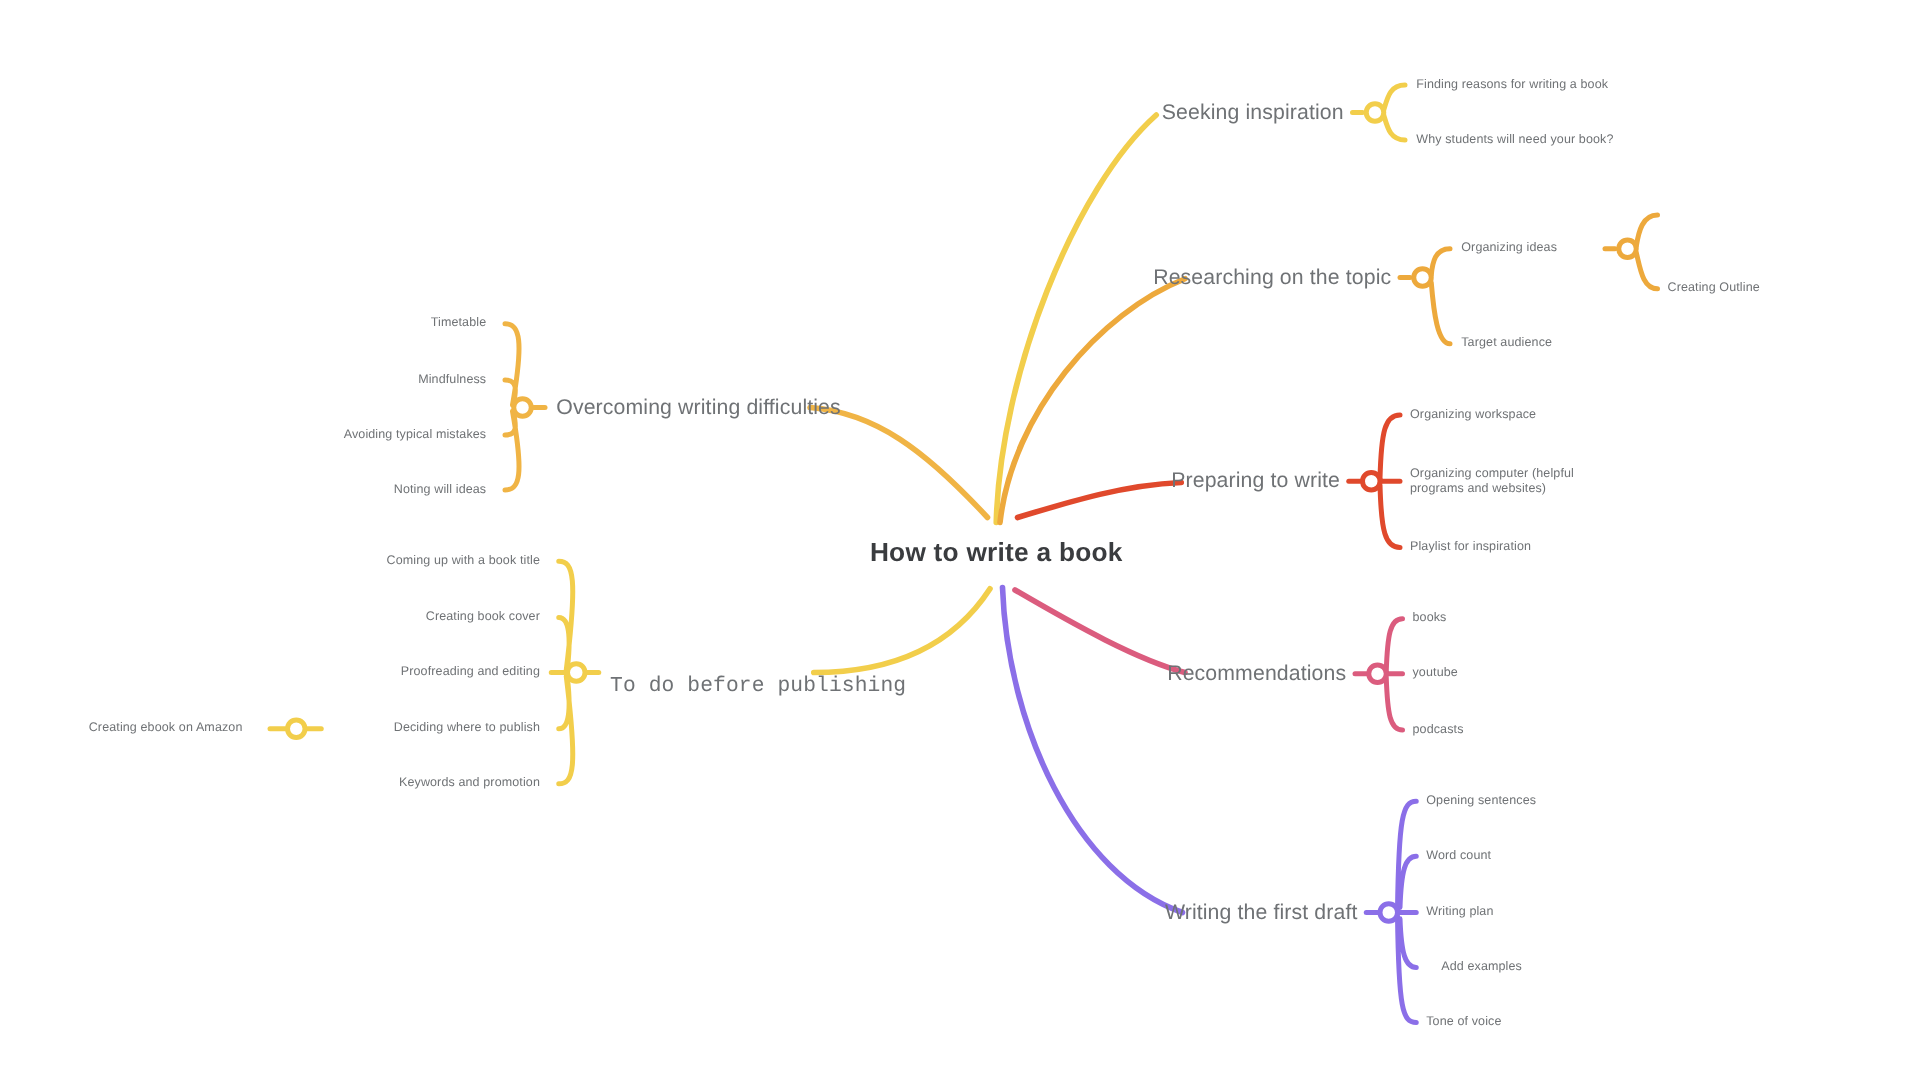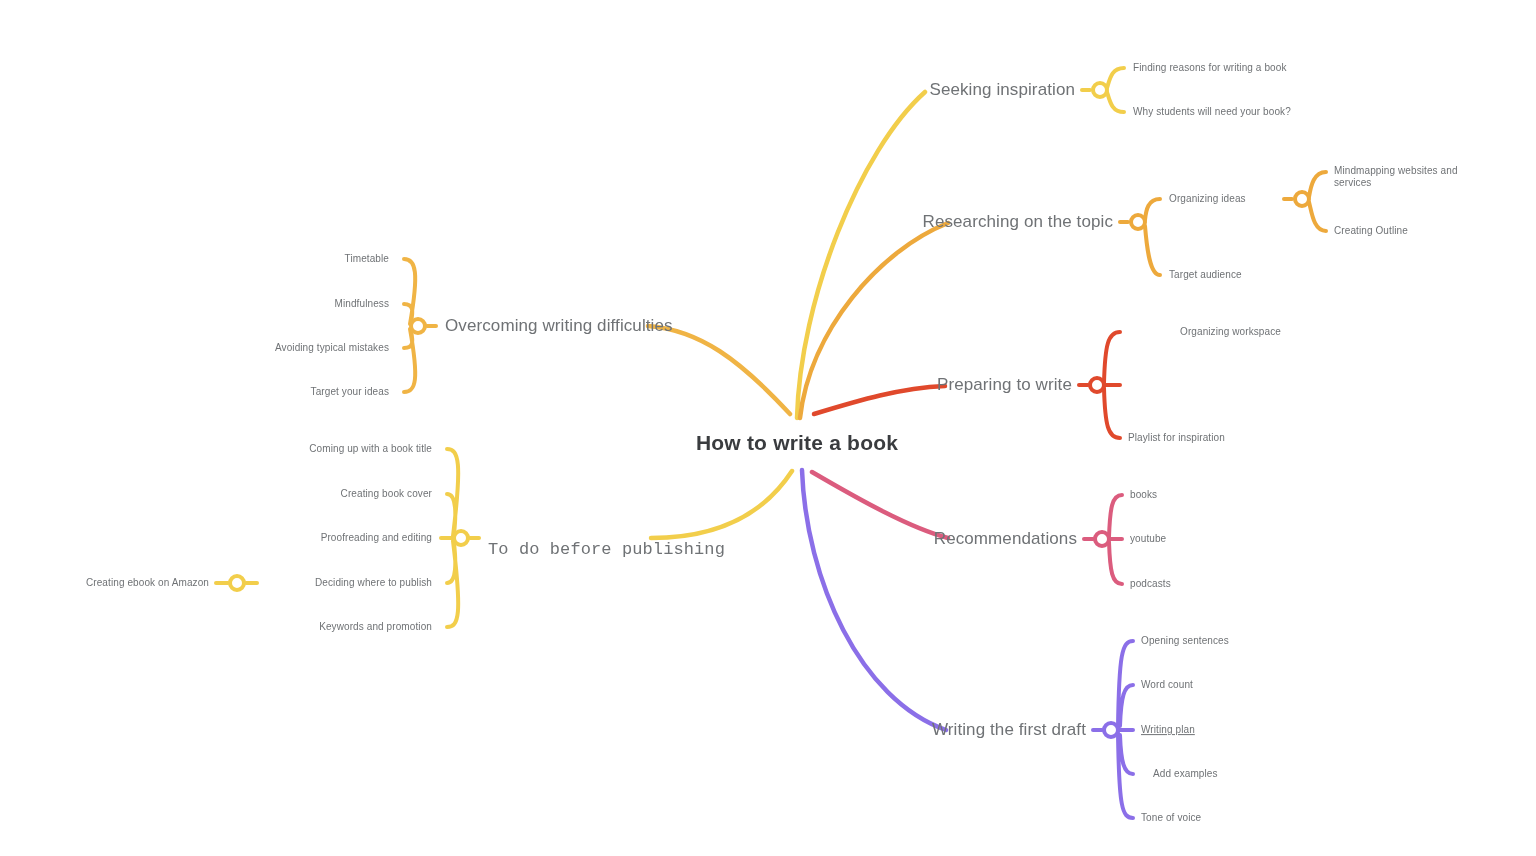--- a/index.html
+++ b/index.html
@@ -130,48 +130,48 @@
   </svg>
 
   <div class="root-title" style="left:797px; top:443px;">How to write a book</div>
 
   <div class="lbl anchor-right" style="left:1075px; top:90px;">Seeking inspiration</div>
   <div class="lbl l3 anchor-left" style="left:1133px; top:68px;">Finding reasons for writing a book</div>
   <div class="lbl l3 anchor-left" style="left:1133px; top:112px;">Why students will need your book?</div>
 
   <div class="lbl anchor-right" style="left:1113px; top:222px;">Researching on the topic</div>
   <div class="lbl l3 anchor-left" style="left:1169px; top:199px;">Organizing ideas</div>
-  <div class="lbl l3 anchor-left" style="left:1334px; top:177px;">Mindmapping websites and
-services</div>
   <div class="lbl l3 anchor-left" style="left:1334px; top:231px;">Creating Outline</div>
   <div class="lbl l3 anchor-left" style="left:1169px; top:275px;">Target audience</div>
 
   <div class="lbl anchor-right" style="left:1072px; top:385px;">Preparing to write</div>
-  <div class="lbl l3 anchor-left" style="left:1180px; top:332px;">Organizing workspace</div>
+  <div class="lbl l3 anchor-left" style="left:1128px; top:332px;">Organizing workspace</div>
+  <div class="lbl l3 anchor-left" style="left:1128px; top:385px;">Organizing computer (helpful
+programs and websites)</div>
   <div class="lbl l3 anchor-left" style="left:1128px; top:438px;">Playlist for inspiration</div>
 
   <div class="lbl anchor-right" style="left:1077px; top:539px;">Recommendations</div>
   <div class="lbl l3 anchor-left" style="left:1130px; top:495px;">books</div>
   <div class="lbl l3 anchor-left" style="left:1130px; top:539px;">youtube</div>
   <div class="lbl l3 anchor-left" style="left:1130px; top:584px;">podcasts</div>
 
   <div class="lbl anchor-right" style="left:1086px; top:730px;">Writing the first draft</div>
   <div class="lbl l3 anchor-left" style="left:1141px; top:641px;">Opening sentences</div>
   <div class="lbl l3 anchor-left" style="left:1141px; top:685px;">Word count</div>
-  <div class="lbl l3 anchor-left" style="left:1141px; top:730px;text-decoration:underline;">Writing plan</div>
+  <div class="lbl l3 anchor-left" style="left:1141px; top:730px;">Writing plan</div>
   <div class="lbl l3 anchor-left" style="left:1141px; top:774px;margin-left:12px;">Add examples</div>
   <div class="lbl l3 anchor-left" style="left:1141px; top:818px;">Tone of voice</div>
 
   <div class="lbl anchor-left" style="left:445px; top:326px;">Overcoming writing difficulties</div>
   <div class="lbl l3 anchor-right" style="left:389px; top:259px;">Timetable</div>
   <div class="lbl l3 anchor-right" style="left:389px; top:304px;">Mindfulness</div>
   <div class="lbl l3 anchor-right" style="left:389px; top:348px;">Avoiding typical mistakes</div>
-  <div class="lbl l3 anchor-right" style="left:389px; top:392px;">Target your ideas</div>
+  <div class="lbl l3 anchor-right" style="left:389px; top:392px;">Noting will ideas</div>
 
   <div class="lbl anchor-left" style="left:488px; top:550px;font-family:Liberation Mono, monospace;">To do before publishing</div>
   <div class="lbl l3 anchor-right" style="left:432px; top:449px;">Coming up with a book title</div>
   <div class="lbl l3 anchor-right" style="left:432px; top:494px;">Creating book cover</div>
   <div class="lbl l3 anchor-right" style="left:432px; top:538px;">Proofreading and editing</div>
   <div class="lbl l3 anchor-right" style="left:432px; top:583px;">Deciding where to publish</div>
-  <div class="lbl l3 anchor-right" style="left:209px; top:583px;">Creating ebook on Amazon</div>
+  <div class="lbl l3 anchor-right" style="left:194px; top:583px;">Creating ebook on Amazon</div>
   <div class="lbl l3 anchor-right" style="left:432px; top:627px;">Keywords and promotion</div>
 
 </div>
 
 </body></html>

